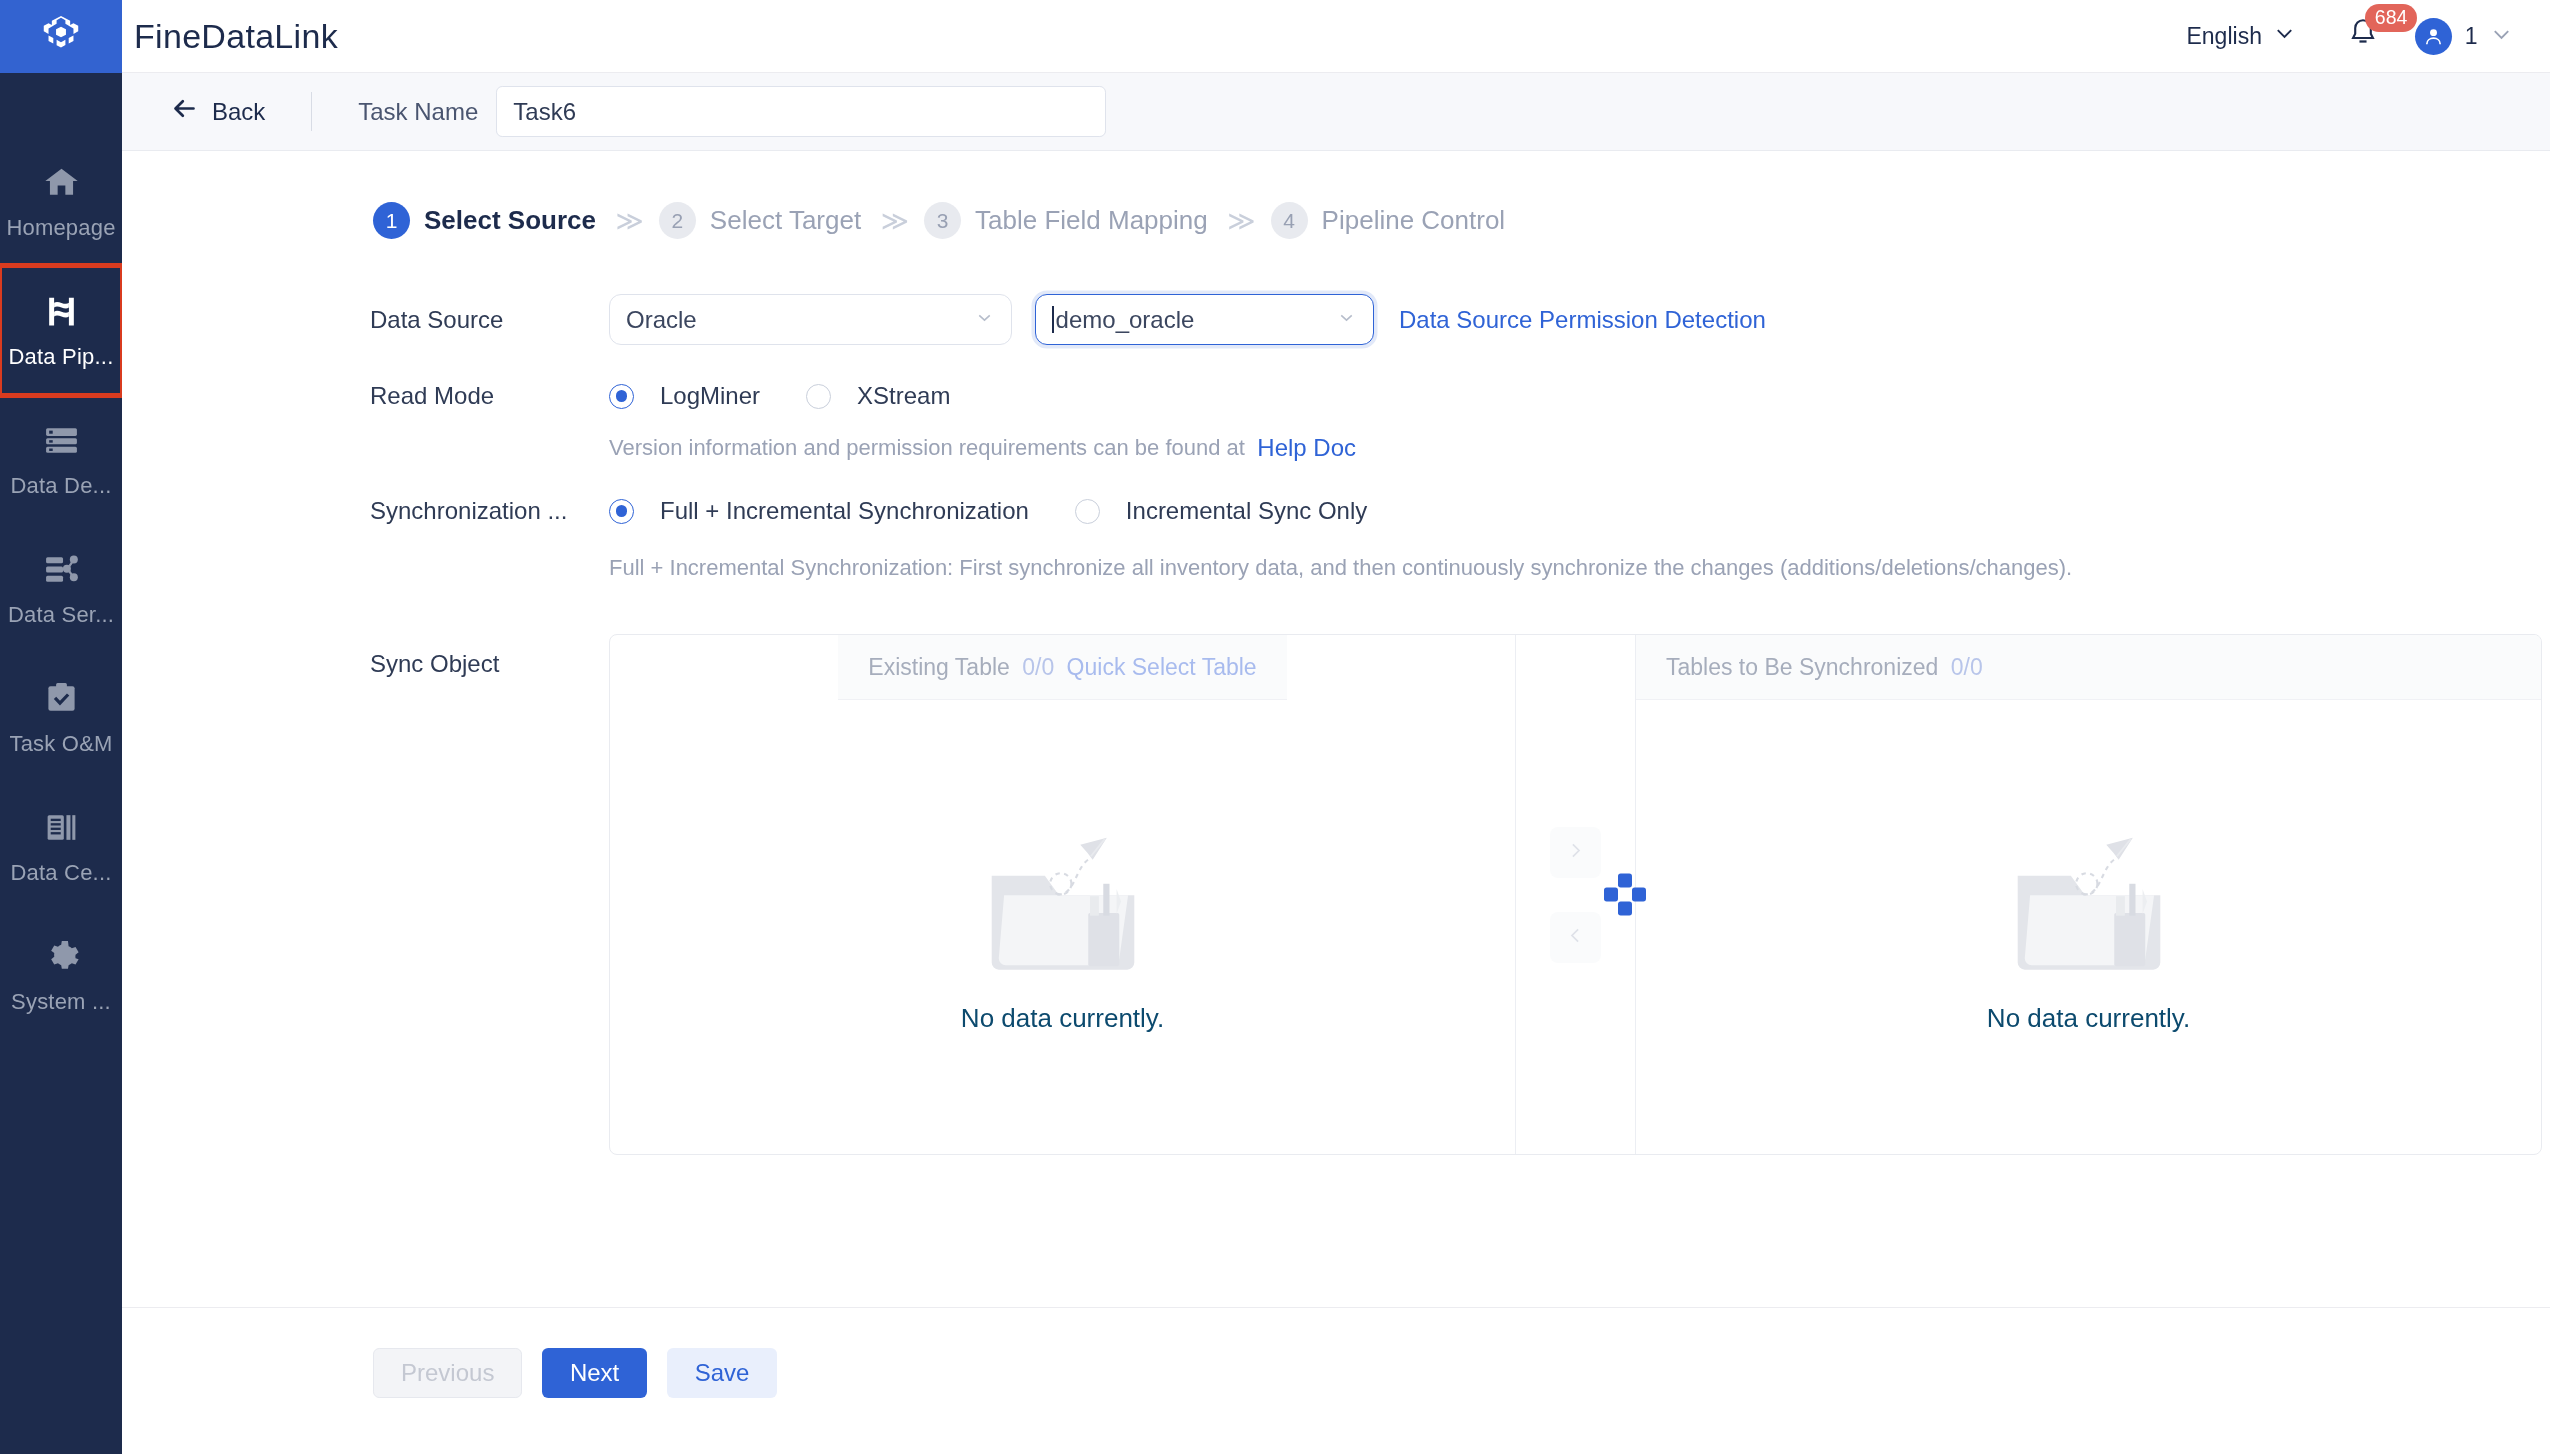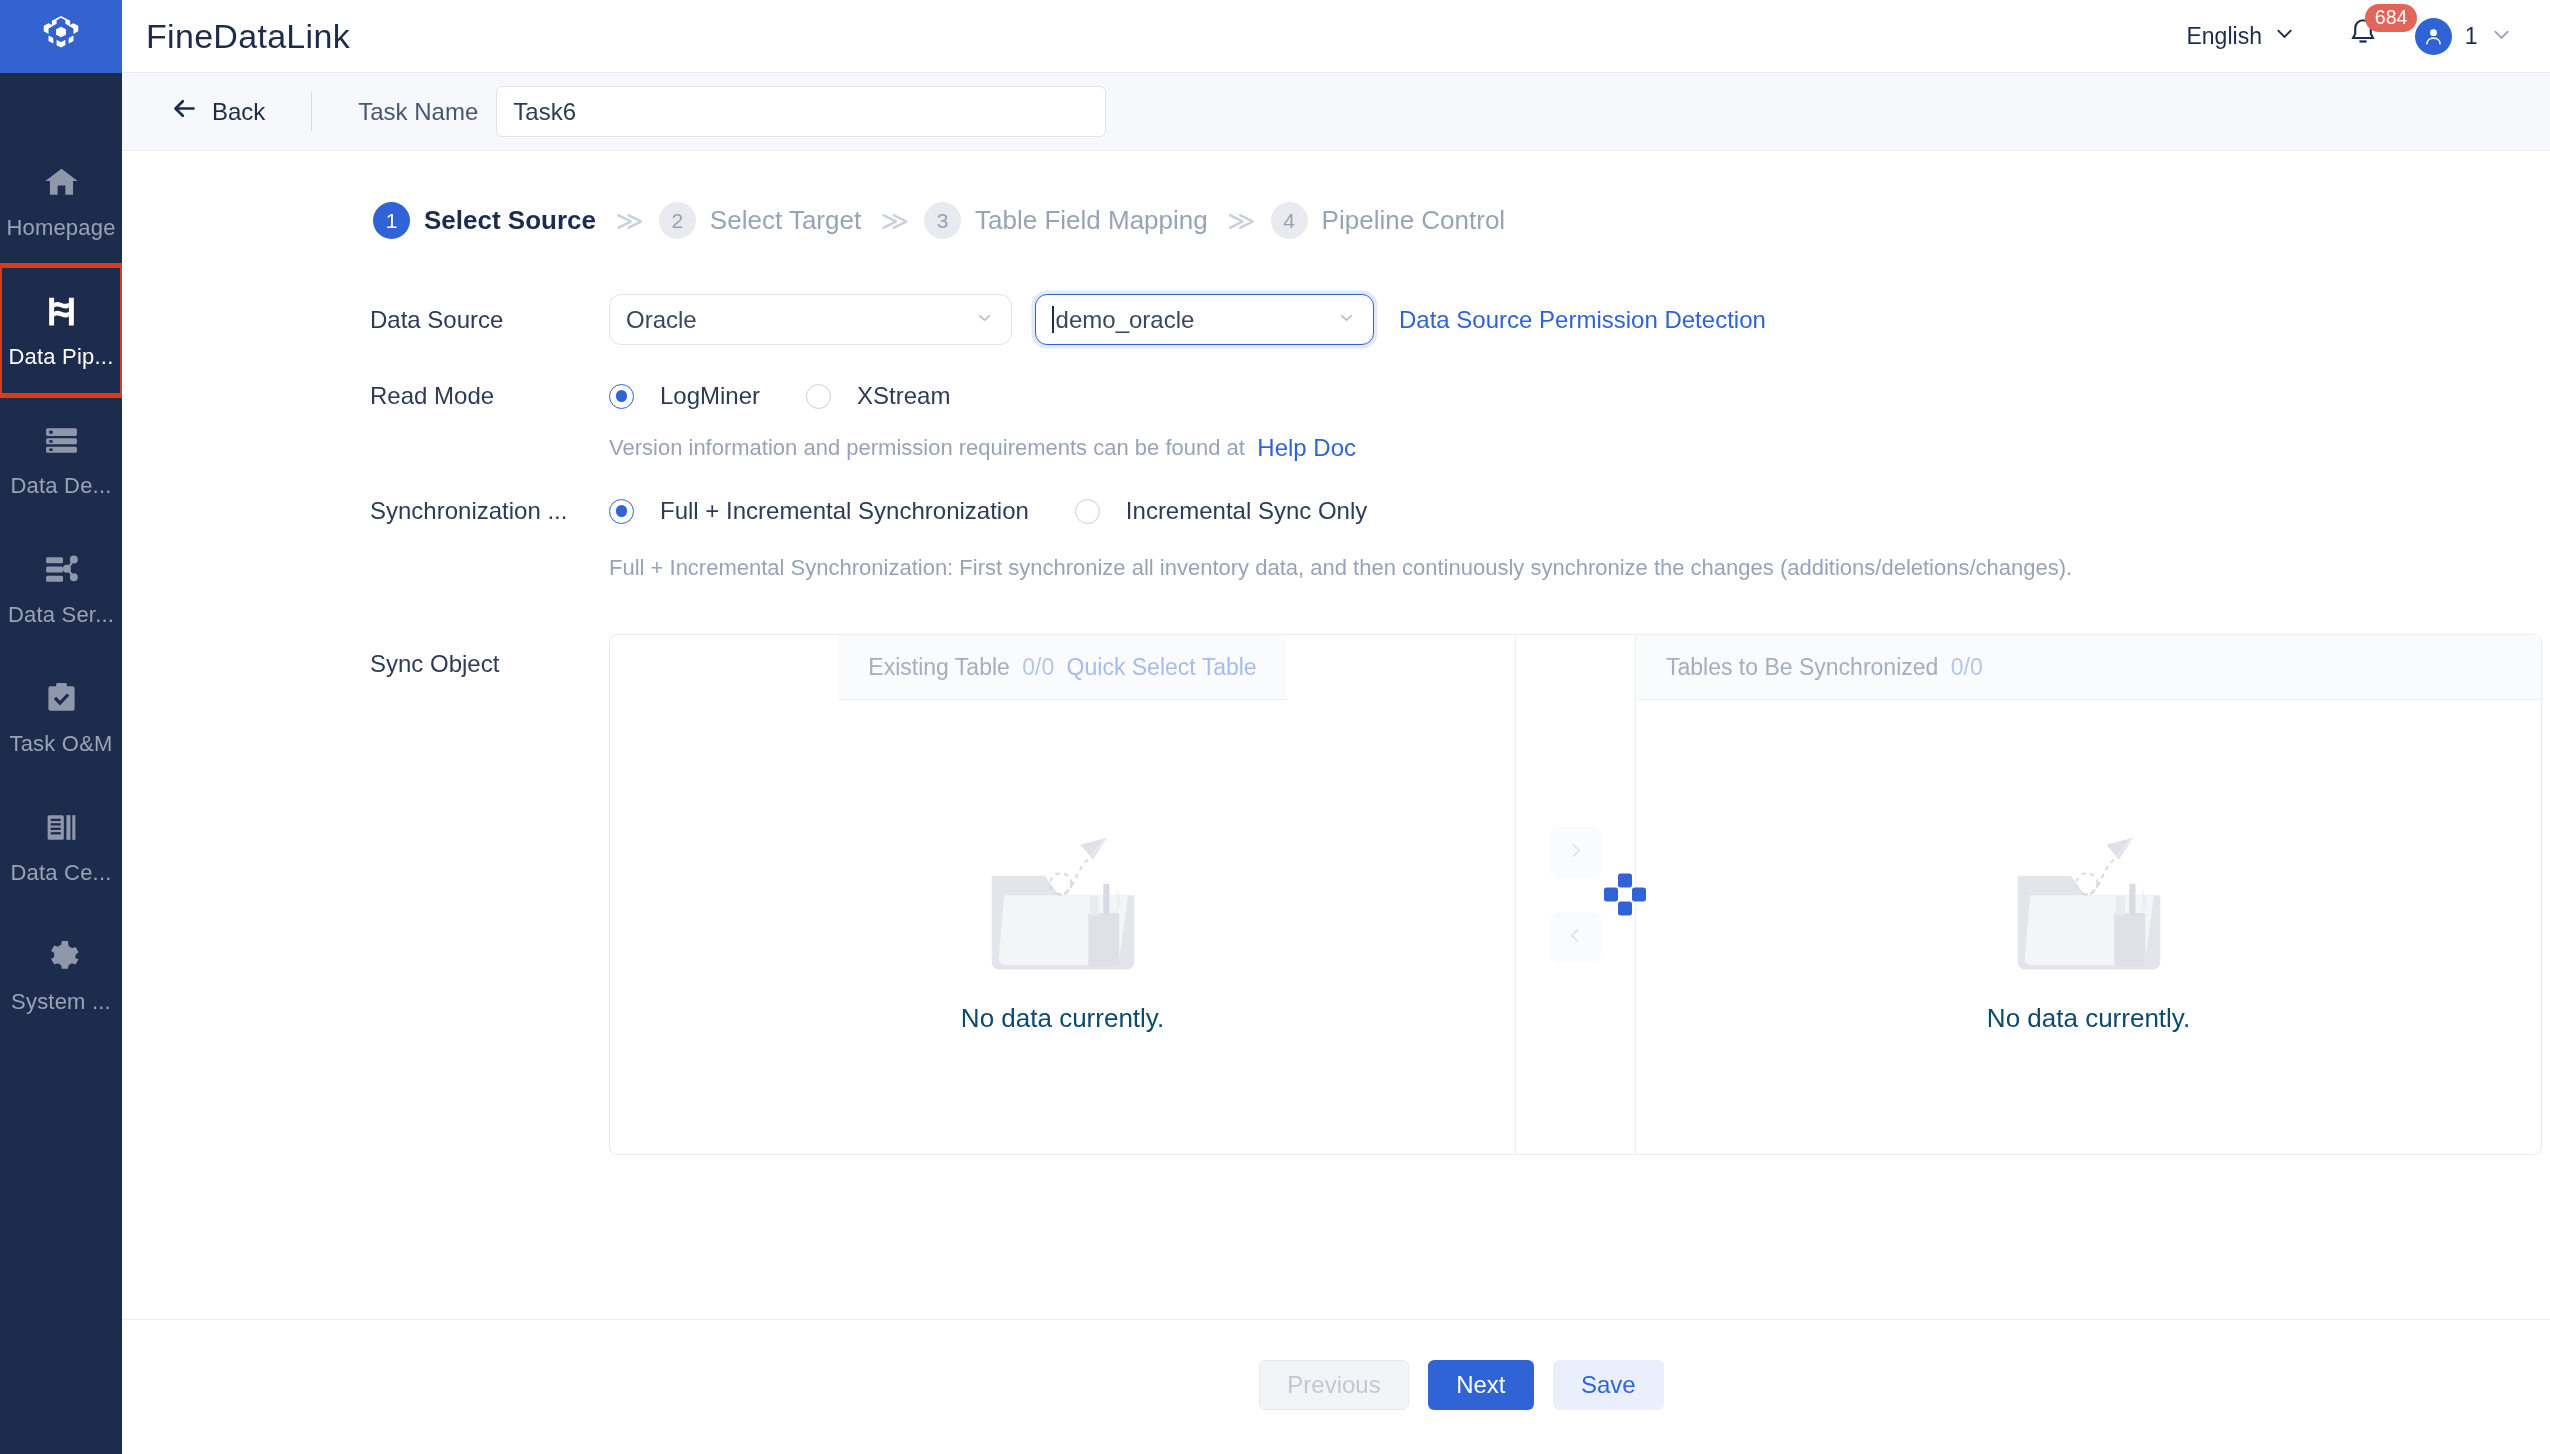--- a/index.html
+++ b/index.html
@@ -49,21 +49,21 @@
   
   .right { flex: 1; display: flex; flex-direction: column; min-width: 0; }
 
   .topbar {
     height: 73px; background: #ffffff;
     display: flex; align-items: center;
     border-bottom: 0.9px solid #ececf0;
     flex: 0 0 73px;
   }
   .brand {
-    font-size: 34px; color: #1d2b4c; padding-left: 24px; letter-spacing: 0.3px; text-align: right;
+    font-size: 34px; color: #1d2b4c; padding-left: 12px; letter-spacing: 0.3px; text-align: right;
   }
   .topbar-right {
     margin-left: auto; display: flex; align-items: center; gap: 0; padding-right: 37px;
   }
   .lang {
     display: flex; align-items: center; gap: 11.5px; font-size: 23px; color: #1d2b4c;
     cursor: pointer; margin-right: 50px;
   }
   .bell-wrap { position: relative; width: 41px; height: 41px; cursor: pointer; margin-right: 28px;}
   .badge {
@@ -197,23 +197,23 @@
   .spinner i {
     position: absolute; width: 14px; height: 14px; background: #2f63d6; border-radius: 2.7px;
   }
   .spinner i:nth-child(1) { left: 14px; top: 0; }
   .spinner i:nth-child(2) { left: 28px; top: 14px; }
   .spinner i:nth-child(3) { left: 14px; top: 28px; }
   .spinner i:nth-child(4) { left: 0;   top: 14px; }
 
   
   .footer {
-    position: absolute; left: 0; right: 0; bottom: 4px; height: 131px;
+    position: absolute; left: 0; right: 0; bottom: 16px; height: 131px;
     background: #fff; border-top: 0.9px solid #ececf0;
-    display: flex; align-items: center; padding-left: 251px; gap: 19.5px; justify-content: center;
+    display: flex; align-items: center; padding-left: 251px; gap: 19.5px;
   }
   .btn {
     height: 50px; border-radius: 6.2px; font-size: 24px;
     display: flex; align-items: center; justify-content: center;
     padding: 0 27px; cursor: pointer; border: 0.9px solid transparent;
     font-family: "Liberation Sans", sans-serif;
   }
   .btn.ghost { background: #f3f4f7; color: #c4c8d2; border-color: #e6e8ee; min-width: 135px; }
   .btn.primary { background: #2f63d6; color: #fff; min-width: 105px; }
   .btn.soft { background: #e9effc; color: #2f63d6; min-width: 105px; }

